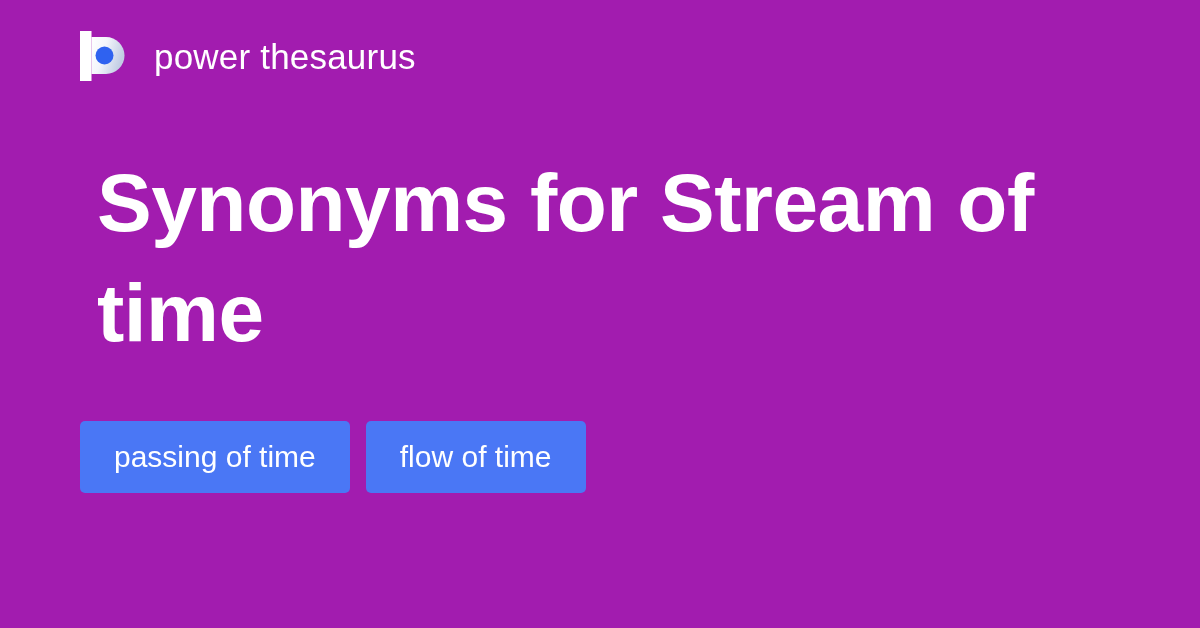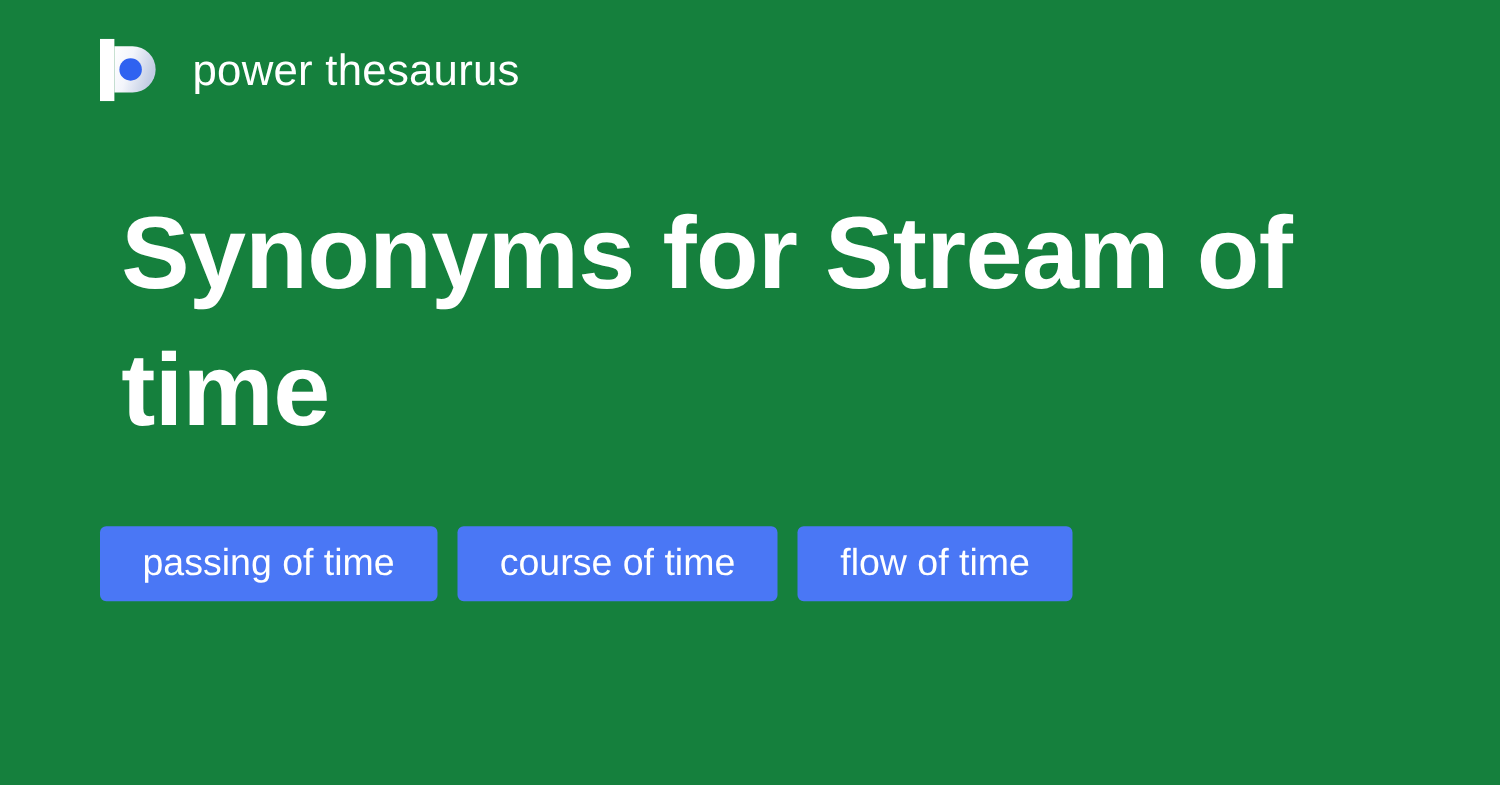--- a/index.html
+++ b/index.html
@@ -11,21 +11,21 @@
     height: 628px;
     overflow: hidden;
     font-family: "Liberation Sans", sans-serif;
     background: #2f62f0;
   }
 
   .og-card {
     position: relative;
     width: 1200px;
     height: 628px;
-    background: #15803d;
+    background: #a21caf;
     box-sizing: border-box;
   }
 
   
   .brand {
     position: absolute;
     left: 80px;
     top: 28px;
     display: flex;
     align-items: center;
@@ -66,21 +66,21 @@
     position: absolute;
     left: 80px;
     top: 421px;
     width: 1040px;
     display: flex;
     flex-wrap: wrap;
     gap: 18px 16px;
     align-content: flex-start;
   }
   .chip {
-    height: 60px;
+    height: 72px;
     box-sizing: border-box;
     display: flex;
     align-items: center;
     justify-content: center;
     padding: 16px 34px;
     background: #4a77f5;
     border-radius: 5px;
     color: #ffffff;
     font-size: 30px;
     font-weight: 400;
@@ -109,17 +109,16 @@
 
       <circle cx="24.5" cy="24.5" r="9" fill="#2f62f0"></circle>
     </svg>
     <span class="brand-name">power thesaurus</span>
   </div>
 
   <h1 class="headline">Synonyms for Stream of time</h1>
 
   <div class="chips">
     <div class="chip">passing of time</div>
-    <div class="chip">course of time</div>
     <div class="chip">flow of time</div>
   </div>
 
 </div>
 
 </body></html>

